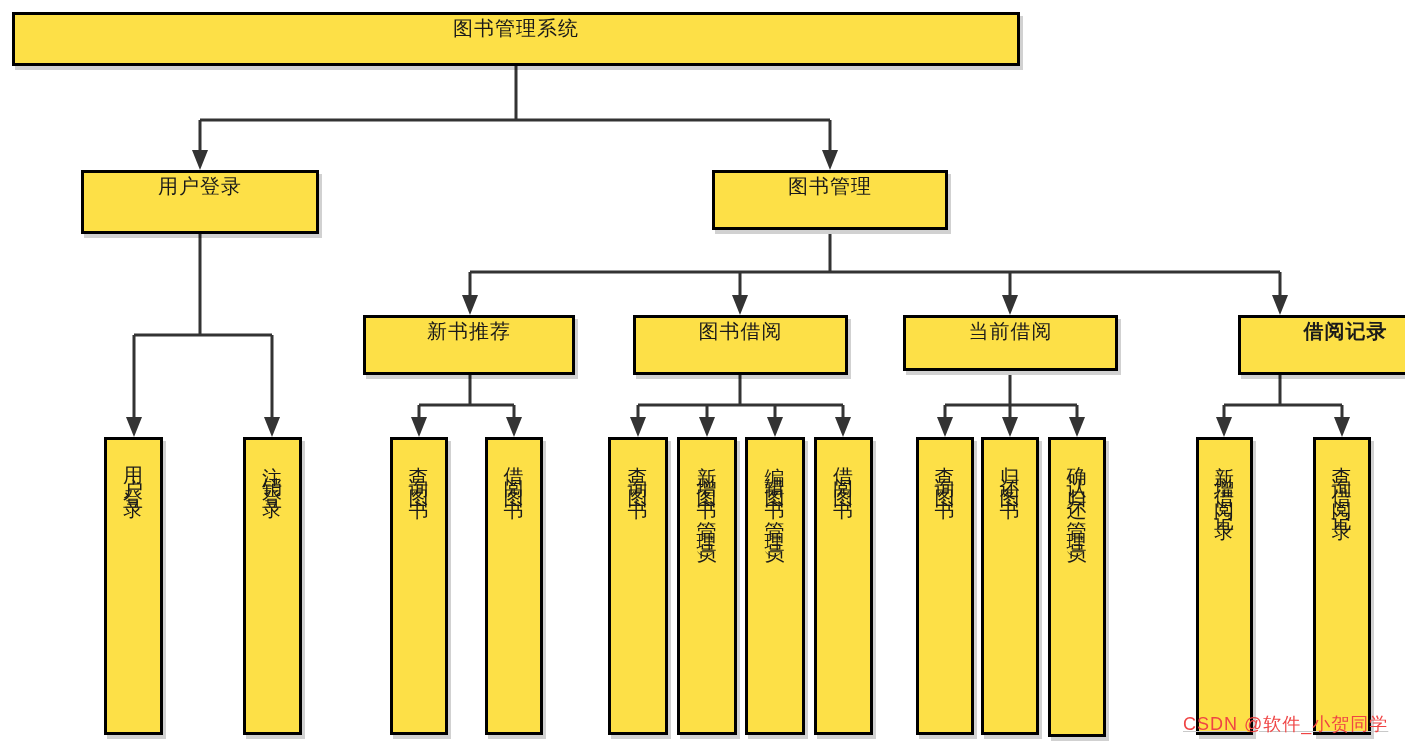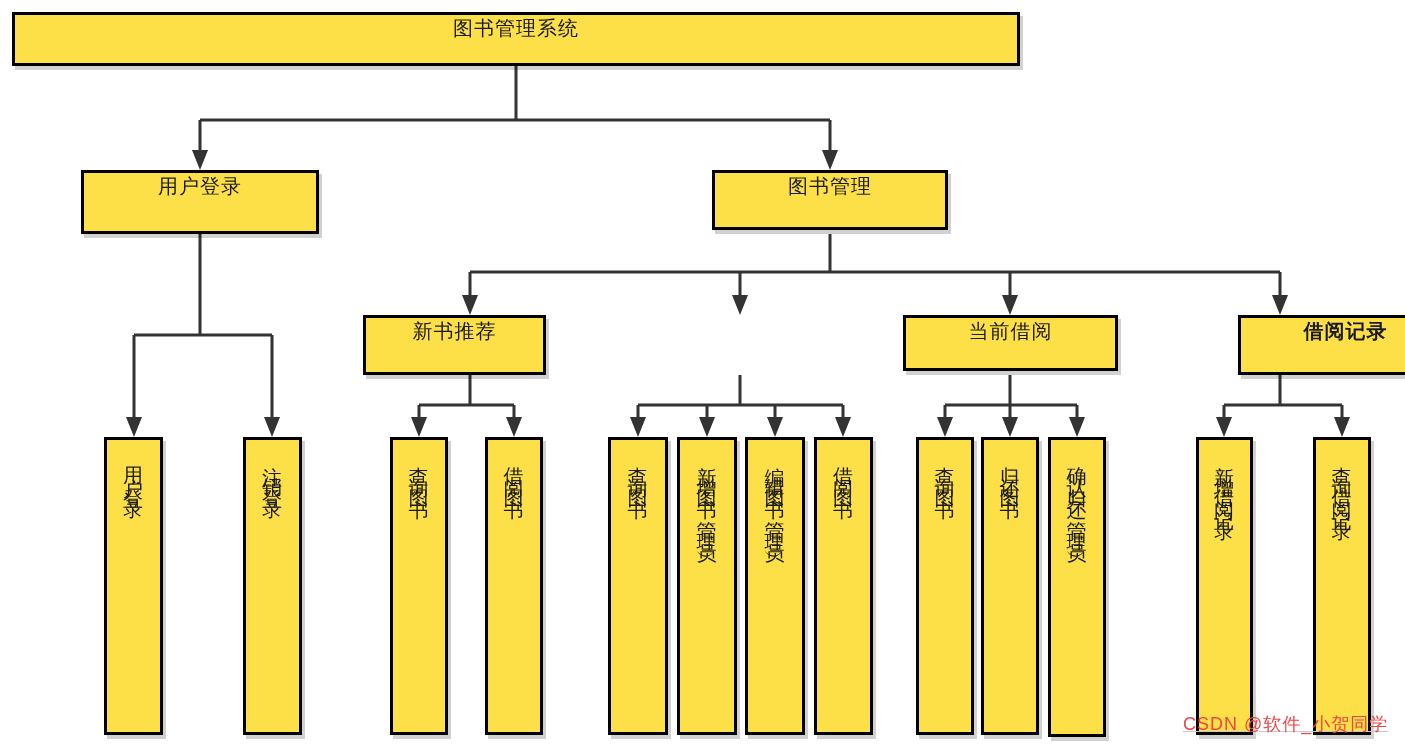--- a/index.html
+++ b/index.html
@@ -110,22 +110,25 @@
     <span class="lbl">图书管理系统</span>
   </div>
 
   <div class="box" style="left:81px; top:170px; width:238px; height:64px;">
     <span class="lbl">用户登录</span>
   </div>
   <div class="box" style="left:712px; top:170px; width:236px; height:60px;">
     <span class="lbl">图书管理</span>
   </div>
 
-  <div class="box" style="left:363px; top:315px; width:183px; height:60px;">
+  <div class="box" style="left:363px; top:315px; width:212px; height:60px;">
     <span class="lbl">新书推荐</span>
+  </div>
+  <div class="box" style="left:633px; top:315px; width:215px; height:60px;">
+    <span class="lbl">图书借阅</span>
   </div>
   <div class="box" style="left:903px; top:315px; width:215px; height:56px;">
     <span class="lbl">当前借阅</span>
   </div>
   <div class="box" style="left:1238px; top:315px; width:215px; height:60px;font-weight:bold;">
     <span class="lbl">借阅记录</span>
   </div>
 
   <div class="box vbox" style="left:104px; top:437px; width:59px; height:298px;">
     <span class="lbl">用户登录</span>

